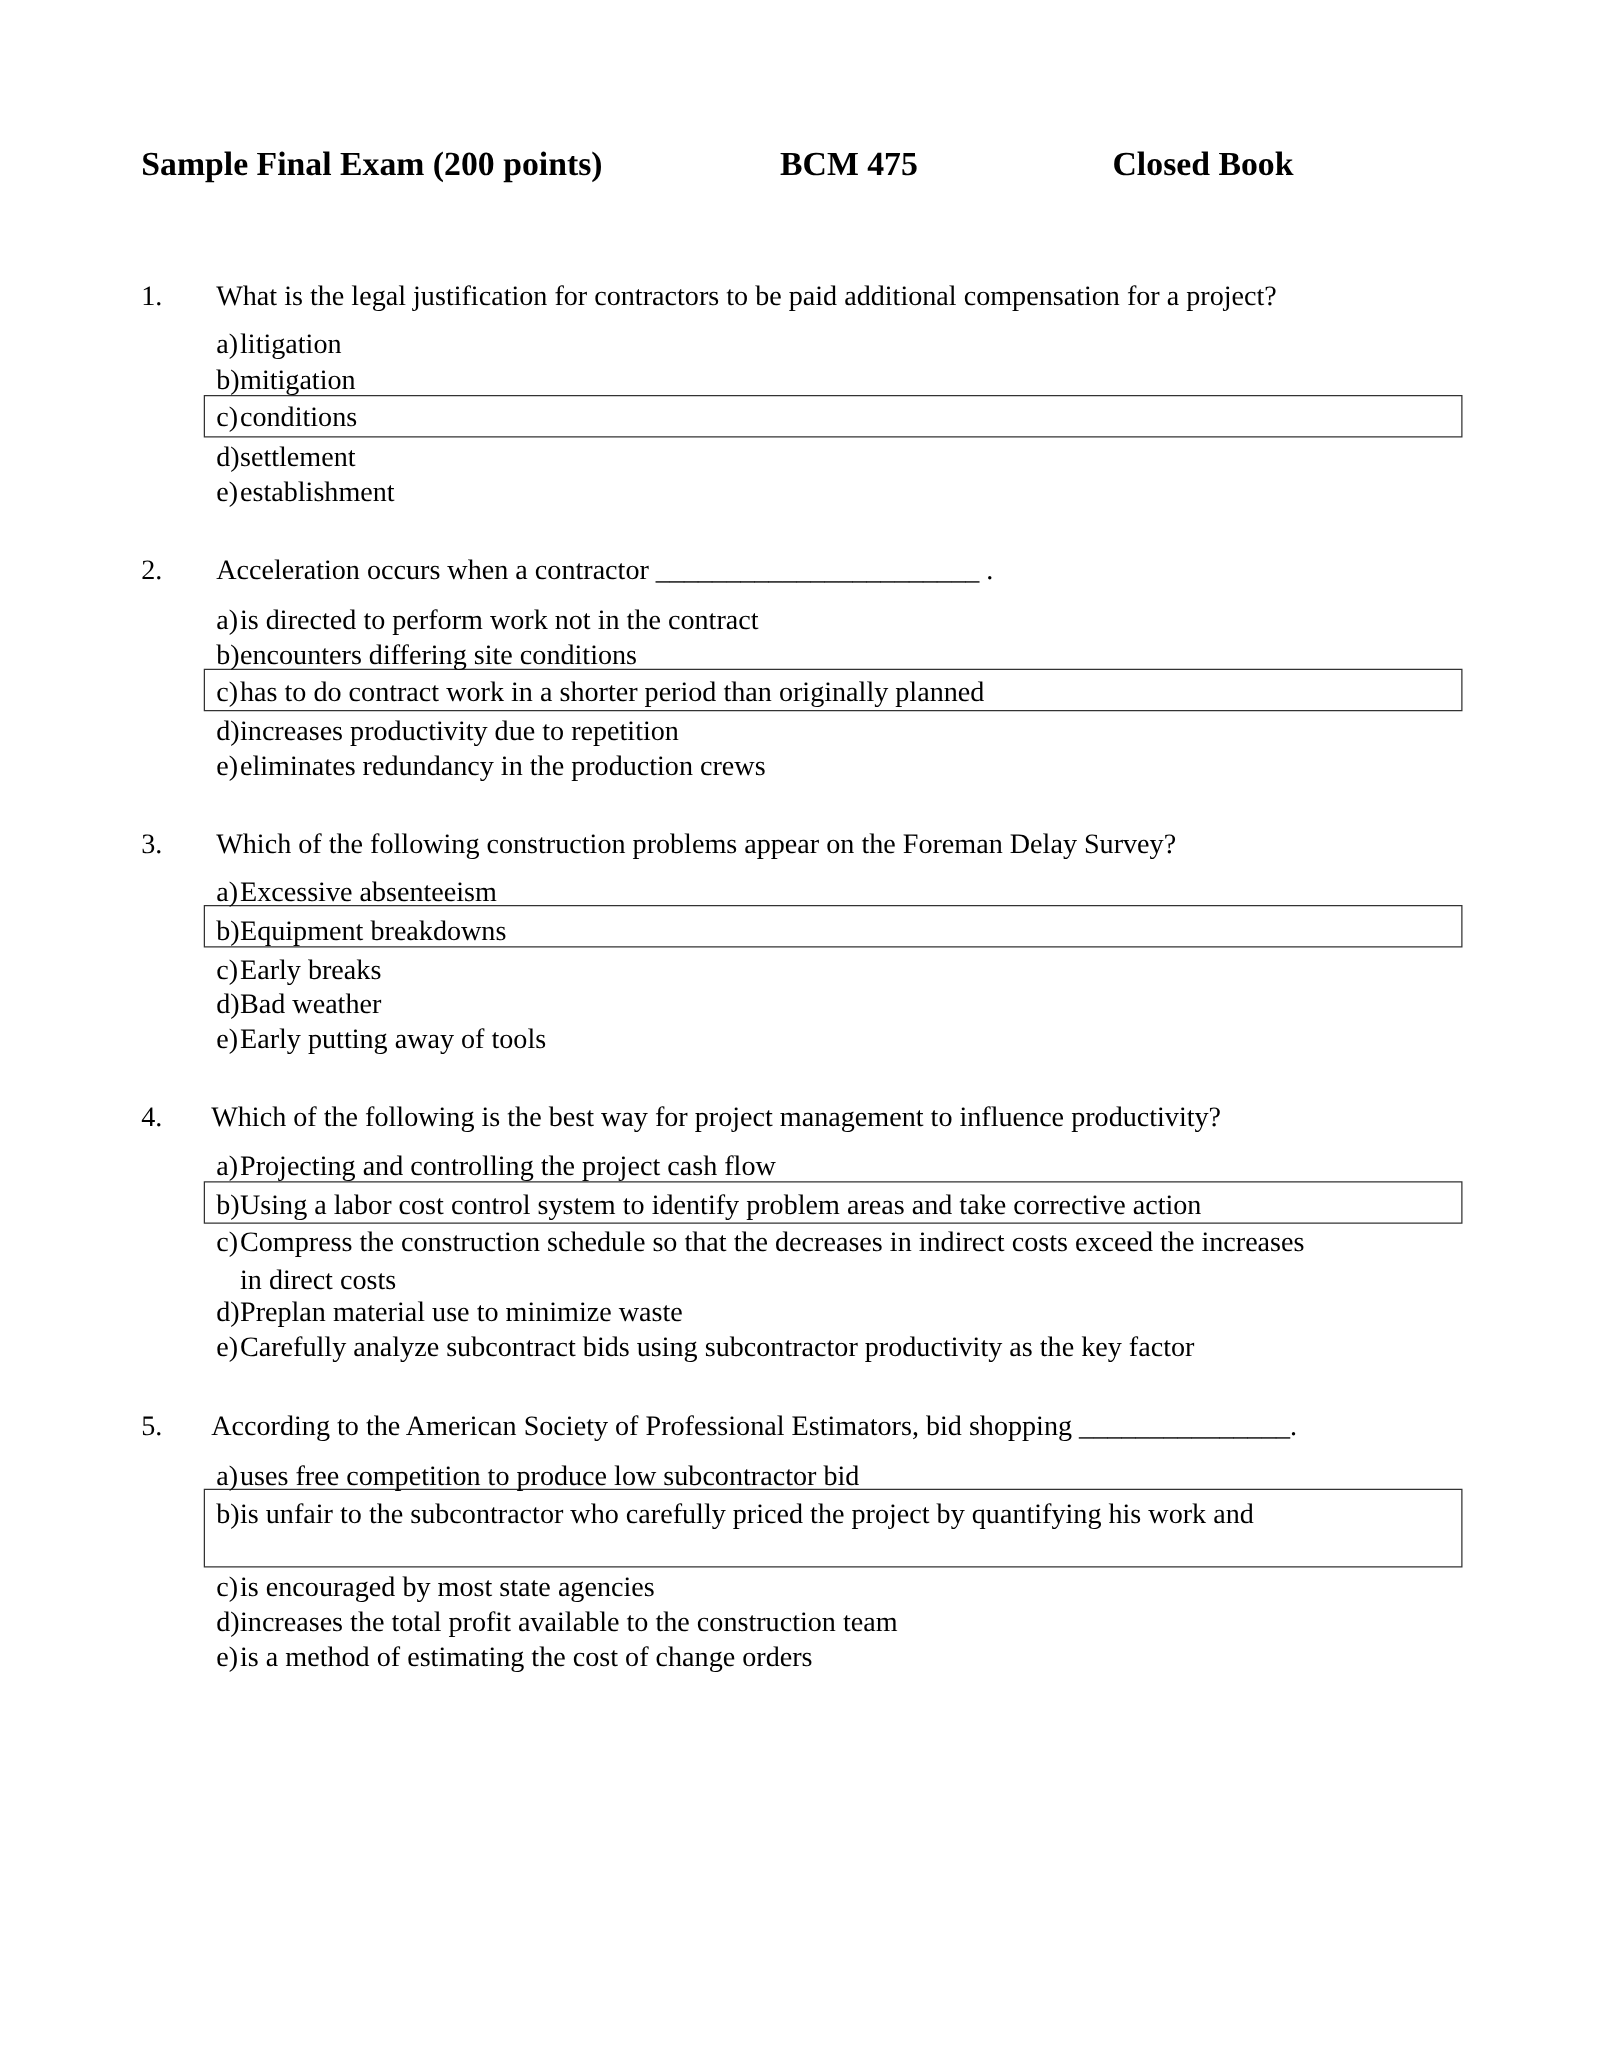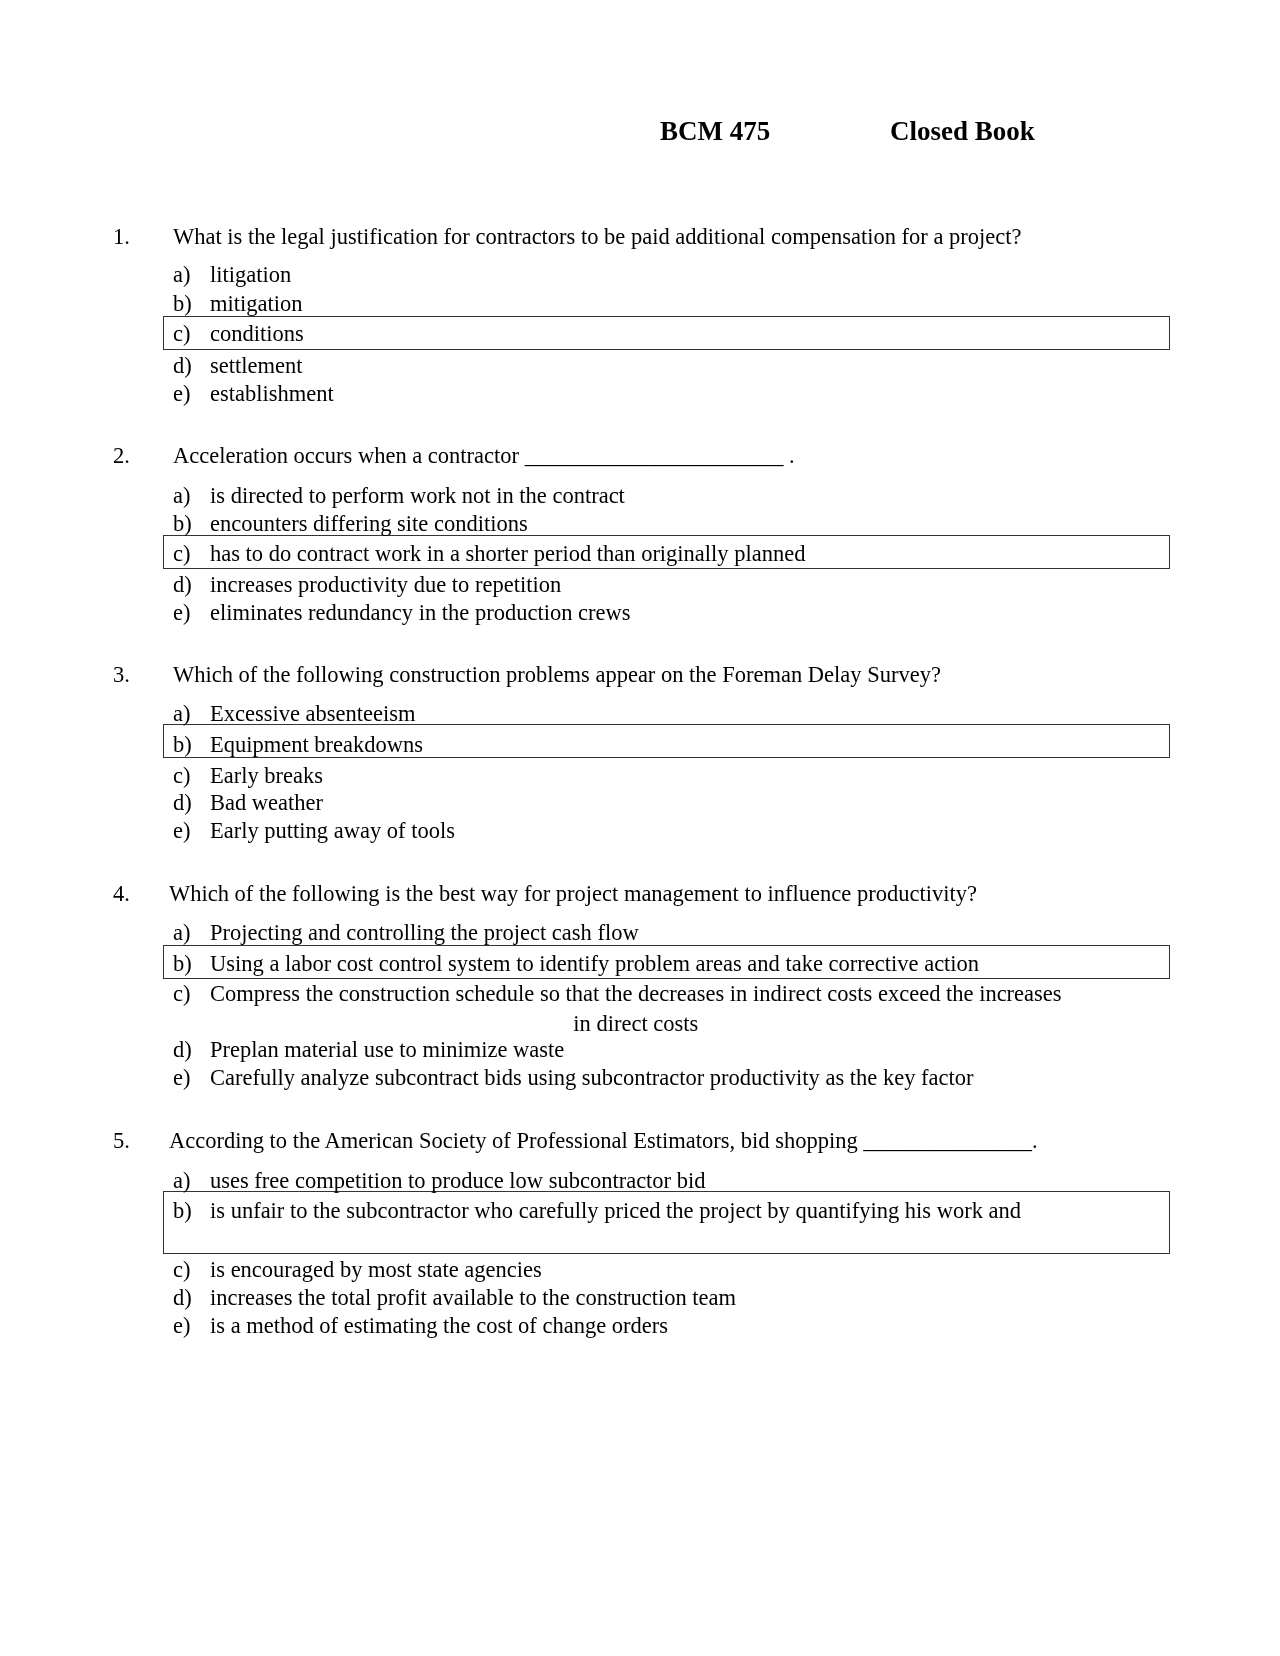--- a/index.html
+++ b/index.html
@@ -7,40 +7,41 @@
     width: 1280px; height: 1656px; position: relative; overflow: hidden;
     font-family: "Liberation Serif", "DejaVu Serif", serif;
     color: #000;
   }
   .header {
     position: absolute; top: 116px; left: 0; width: 1280px; height: 40px;
     font-weight: bold; font-size: 27px;
   }
   .header span { position: absolute; top: 0; white-space: nowrap; }
   .h-title { left: 113px; }
-  .h-course { left: 660px; }
+  .h-course { left: 624px; }
   .h-book { left: 890px; font-family: Liberation Serif, serif; }
 
   .question { position: absolute; left: 0; width: 1280px; font-size: 22.5px; }
   .q-num { position: absolute; left: 113px; top: 0; }
   .q-text { position: absolute; left: 173px; top: 0; white-space: nowrap; }
   .q-text.shift { left: 169px; }
   .opt { position: absolute; left: 0; width: 1280px; }
   .opt-letter { position: absolute; left: 173px; }
-  .opt-text { position: absolute; left: 210px; white-space: nowrap; text-align: center; }
+  .opt-text { position: absolute; left: 192px; white-space: nowrap; }
   .opt-text .line2 { display: block; }
   .box {
     position: absolute; left: 163px; width: 1007px;
     border: 1.5px solid #333; box-sizing: border-box;
   }
 </style>
 </head>
 <body>
 
 <div class="header">
+  <span class="h-title">Sample Final Exam (200 points)</span>
   <span class="h-course">BCM 475</span>
   <span class="h-book">Closed Book</span>
 </div>
 
 <div class="question" style="top:224px;">
   <span class="q-num">1.</span>
   <span class="q-text">What is the legal justification for contractors to be paid additional compensation for a project?</span>
   <div class="box" style="top:92px;height:34px;"></div>
   <div class="opt" style="top:38px;">
       <span class="opt-letter">a)</span>

